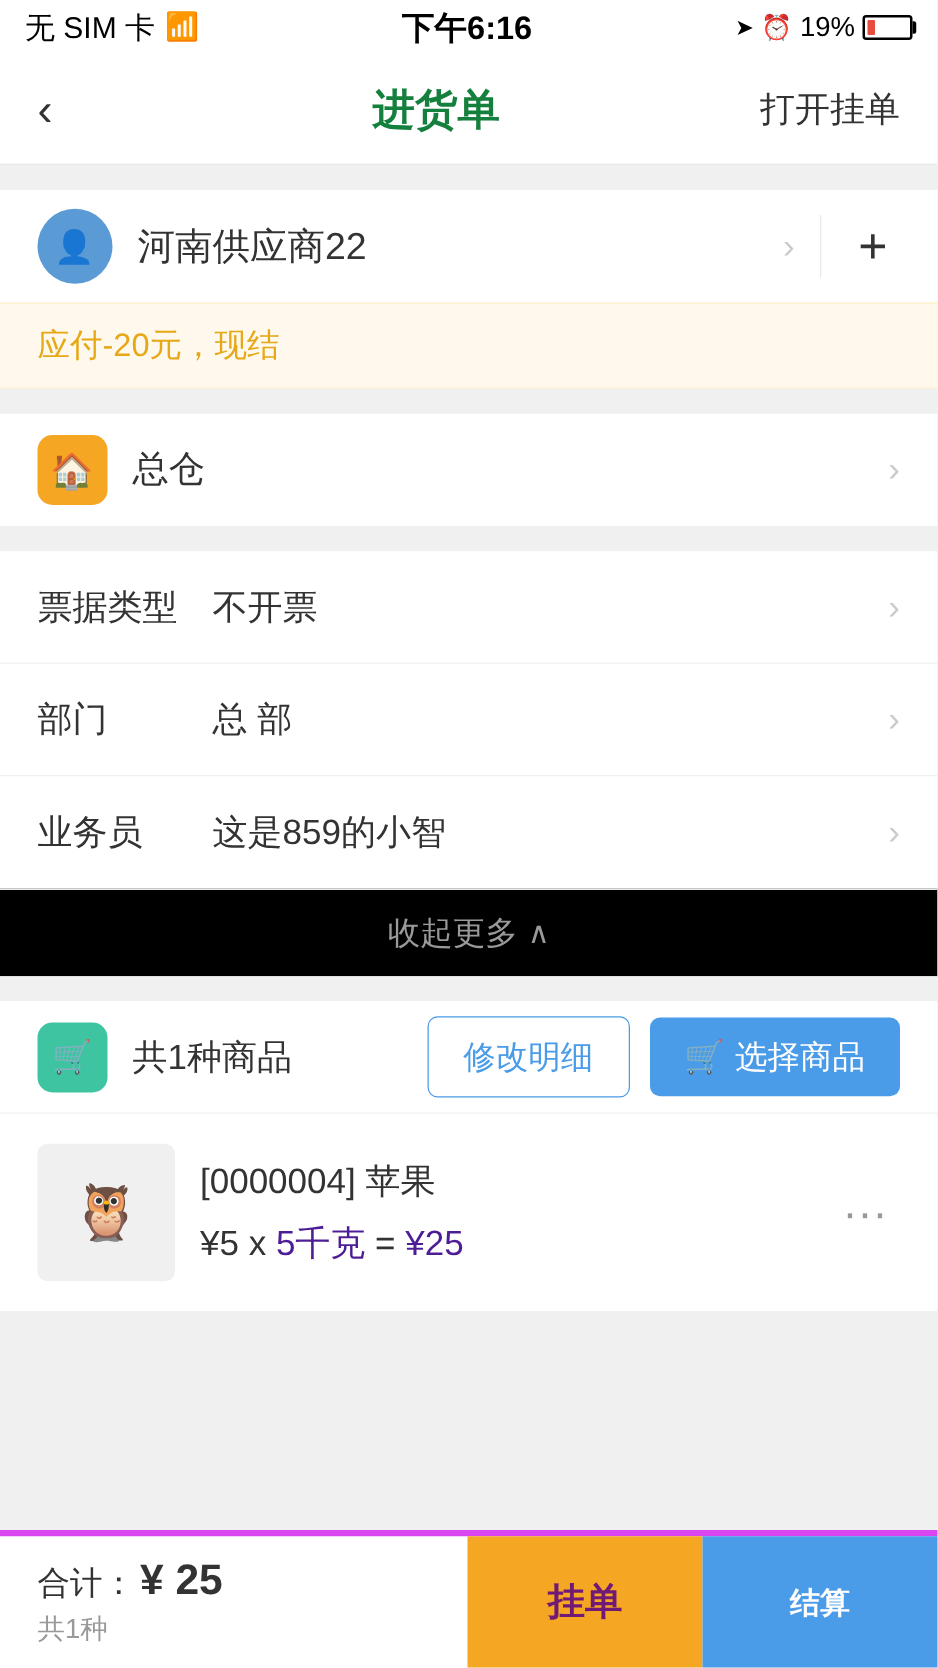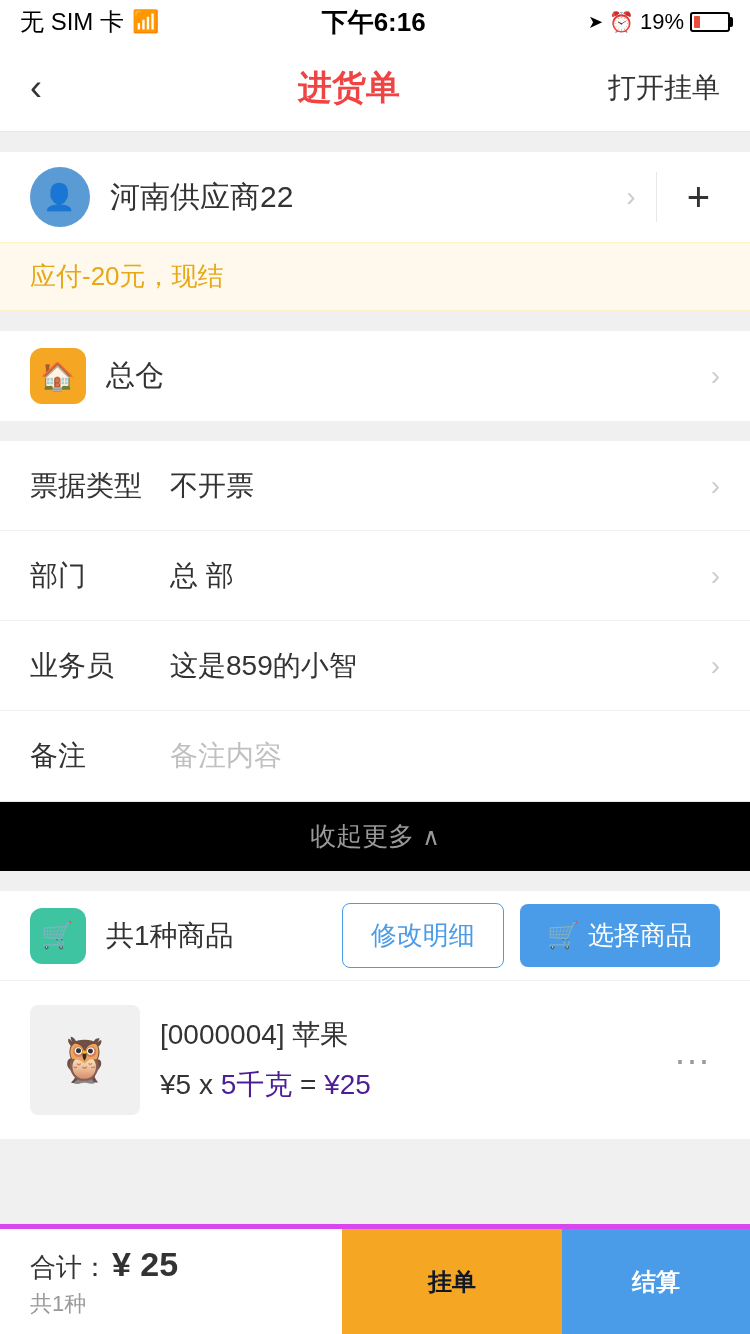--- a/index.html
+++ b/index.html
@@ -52,21 +52,21 @@
     }
     .nav-back {
       font-size: 36px;
       color: #333;
       cursor: pointer;
       width: 60px;
     }
     .nav-title {
       font-size: 34px;
       font-weight: 600;
-      color: #ef4444;
+      color: #15803d;
     }
     .nav-action {
       font-size: 28px;
       color: #333;
       cursor: pointer;
     }
 
     
     .section-gap {
       height: 20px;
@@ -249,24 +249,24 @@
     .total-label {
       font-size: 26px; color: #333;
     }
     .total-amount {
       font-size: 34px; font-weight: 600; color: #333;
     }
     .total-count {
       font-size: 22px; color: #999; margin-top: 4px;
     }
     .btn-suspend {
-      width: 220px;
+      width: 188px;
       background: #f5a623;
-      color: #0f172a;
-      font-size: 24px;
+      color: #701a75;
+      font-size: 30px;
       font-weight: 600;
       border: none;
       cursor: pointer;
       display: flex; align-items: center; justify-content: center;
     }
     .btn-checkout {
       width: 188px;
       background: #4a9be8;
       color: #fff;
       font-size: 24px;
@@ -341,24 +341,20 @@
     </div>
     <div class="form-row">
       <span class="form-label">部门</span>
       <span class="form-value">总 部</span>
       <span class="form-chevron">›</span>
     </div>
     <div class="form-row">
       <span class="form-label">业务员</span>
       <span class="form-value">这是859的小智</span>
       <span class="form-chevron">›</span>
-    </div>
-    <div class="form-row">
-      <span class="form-label">备注</span>
-      <span class="form-value placeholder">备注内容</span>
     </div>
   </div>
 
   <div class="collapse-row">
     <span class="collapse-text">收起更多</span>
     <span style="color:#999; font-size:24px;">∧</span>
   </div>
 
   <div class="section-gap"></div>
   <div class="card">

